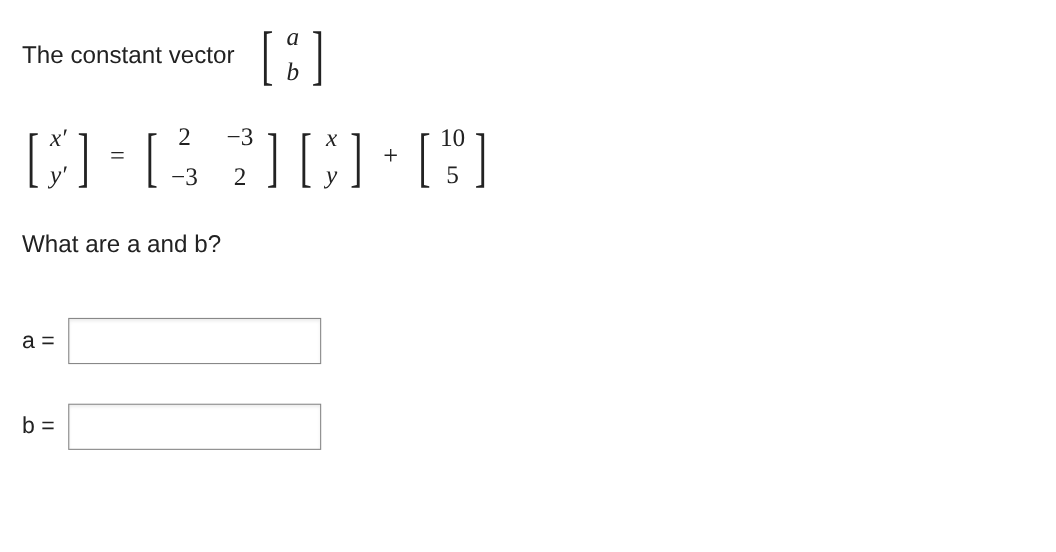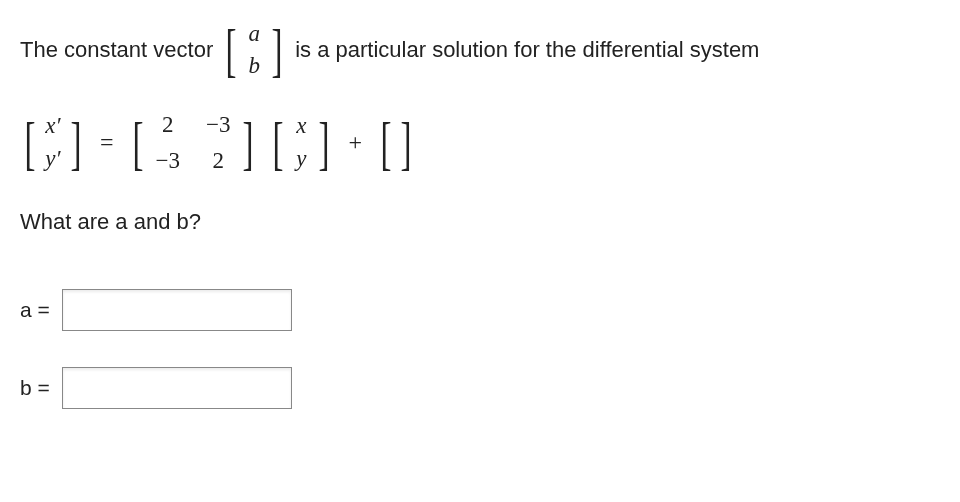--- a/index.html
+++ b/index.html
@@ -8,21 +8,21 @@
       font-size: 22px;
       color: #222;
       padding: 18px 20px;
       width: 960px;
       height: 502px;
       background: white;
     }
     .row1 {
       display: flex;
       align-items: center;
-      gap: 8px;
+      gap: 20px;
       margin-bottom: 28px;
     }
     .mathline {
       display: flex;
       align-items: center;
       gap: 10px;
       margin-bottom: 34px;
       font-family: 'Georgia', 'Times New Roman', serif;
     }
     .bracket-wrap {
@@ -95,21 +95,20 @@
 <div class="row1">
   <span>The constant vector</span>
   <span class="bracket-wrap">
     <span class="lbracket">[</span>
     <span class="colvec">
       <span class="cell">a</span>
       <span class="cell">b</span>
     </span>
     <span class="rbracket">]</span>
   </span>
-  <span>is a particular solution for the differential system</span>
 </div>
 
 <div class="mathline">
   <span class="bracket-wrap">
     <span class="lbracket">[</span>
     <span class="colvec">
       <span class="cell">x′</span>
       <span class="cell">y′</span>
     </span>
     <span class="rbracket">]</span>
@@ -129,20 +128,24 @@
     <span class="lbracket">[</span>
     <span class="colvec">
       <span class="cell">x</span>
       <span class="cell">y</span>
     </span>
     <span class="rbracket">]</span>
   </span>
   <span class="plus">+</span>
   <span class="bracket-wrap">
     <span class="lbracket">[</span>
+    <span class="colvec">
+      <span class="cell num">10</span>
+      <span class="cell num">5</span>
+    </span>
     <span class="rbracket">]</span>
   </span>
 </div>
 
 <div class="question">What are a and b?</div>
 
 <div class="answer-row">
   <span>a =</span>
   <input class="answer-input" type="text" value="" style="">
 </div>

